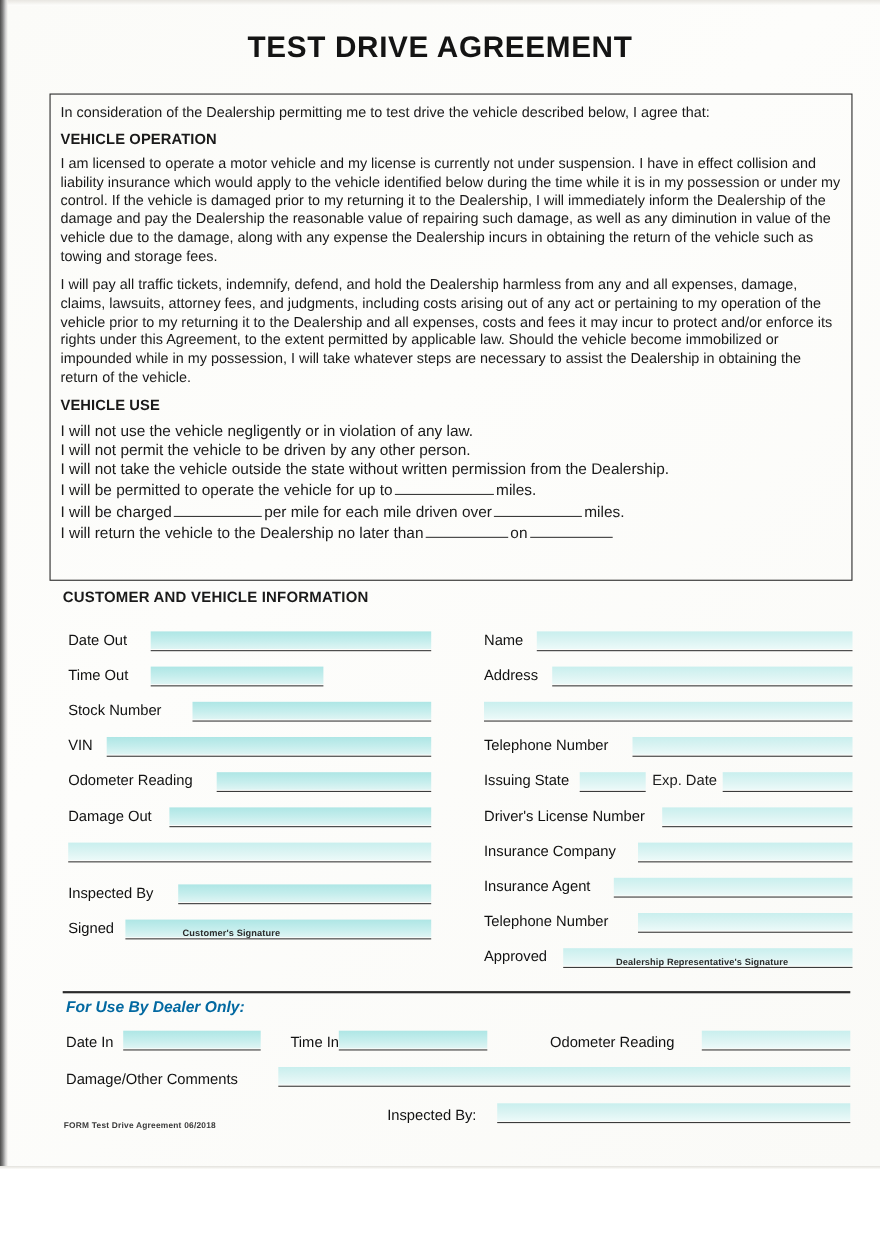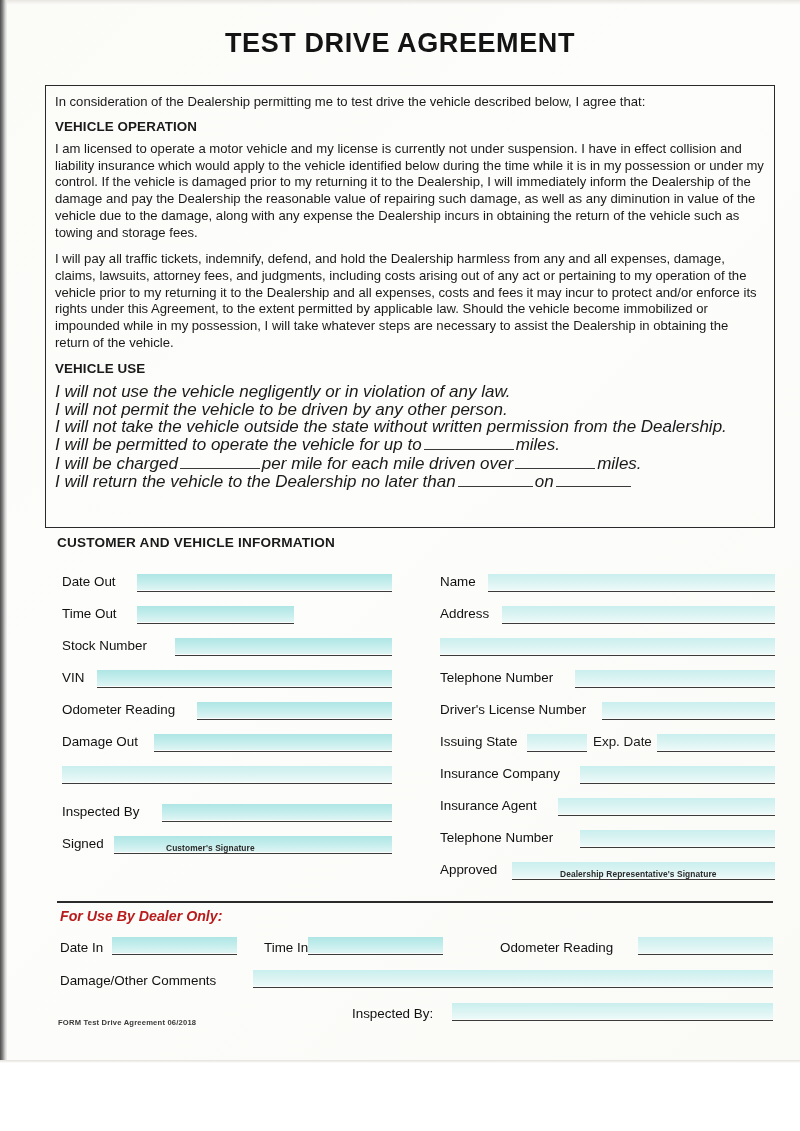--- a/index.html
+++ b/index.html
@@ -94,23 +94,22 @@
     margin: 0 0 7px 0;
     letter-spacing: .1px;
   }
   .para {
     font-size: 13.1px;
     line-height: 16.7px;
     margin: 0 0 10px 0;
     text-align: left;
   }
   .uselist {
-    font-size: 17px;
+    font-size: 14px;
     line-height: 17.3px;
-    font-style: italic;
   }
   .useline { white-space: nowrap; }
 
   
   .blank {
     display: inline-block;
     position: relative;
     border-bottom: 1.3px solid #3a3a3a;
     vertical-align: baseline;
     margin: 0 2px;
@@ -201,21 +200,21 @@
     left: 57px; top: 901px;
     width: 716px; height: 0;
     border-top: 2.1px solid #2b2b2b;
   }
   #dealer-only {
     position: absolute;
     left: 60px; top: 908px;
     font-size: 14.2px;
     font-style: italic;
     font-weight: 600;
-    color: #b91c1c;
+    color: #0369a1;
   }
   #dealer-grid {
     position: absolute;
     left: 0; top: 930px;
     width: 800px; height: 105px;
   }
   .dlabel {
     position: absolute;
     font-size: 13.4px;
     white-space: nowrap;
@@ -356,32 +355,32 @@
           <span class="flabel"></span>
           <span class="fline pale" style="left:0;right:0;"></span>
         </div>
 
         <div class="frow">
           <span class="flabel">Telephone Number</span>
           <span class="fline pale" style="left:135px;right:0;"></span>
         </div>
 
         <div class="frow">
-          <span class="flabel">Driver's License Number</span>
-          <span class="fline pale" style="left:162px;right:0;"></span>
-        </div>
-
-        <div class="frow">
           <span class="flabel">Issuing State</span>
           <span class="fline pale" style="left:87px;width:60px;right:auto;"></span>
           <span class="fsplit-label2" style="left:153px;">Exp. Date</span>
           <span class="fline pale" style="left:217px;right:0;"></span>
         </div>
 
         <div class="frow">
+          <span class="flabel">Driver's License Number</span>
+          <span class="fline pale" style="left:162px;right:0;"></span>
+        </div>
+
+        <div class="frow">
           <span class="flabel">Insurance Company</span>
           <span class="fline pale" style="left:140px;right:0;"></span>
         </div>
 
         <div class="frow">
           <span class="flabel">Insurance Agent</span>
           <span class="fline pale" style="left:118px;right:0;"></span>
         </div>
 
         <div class="frow">

